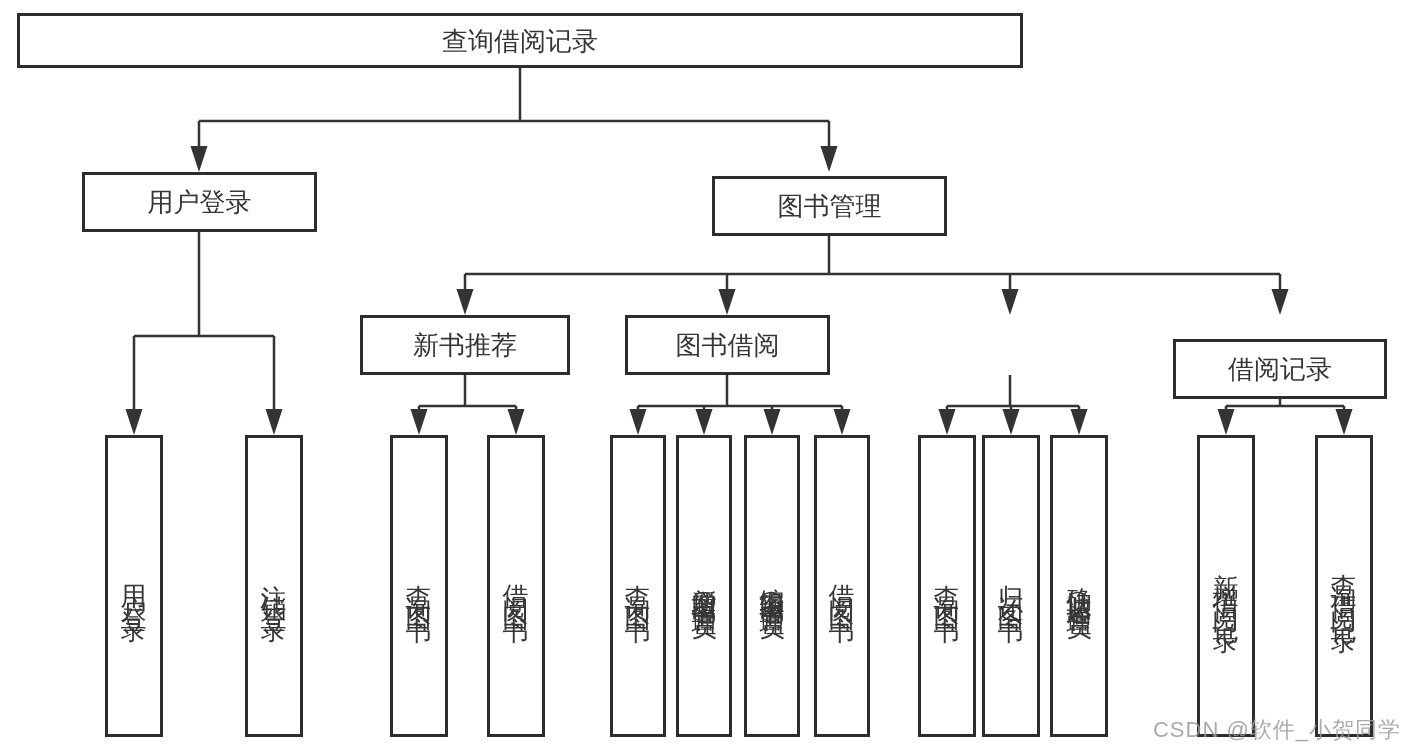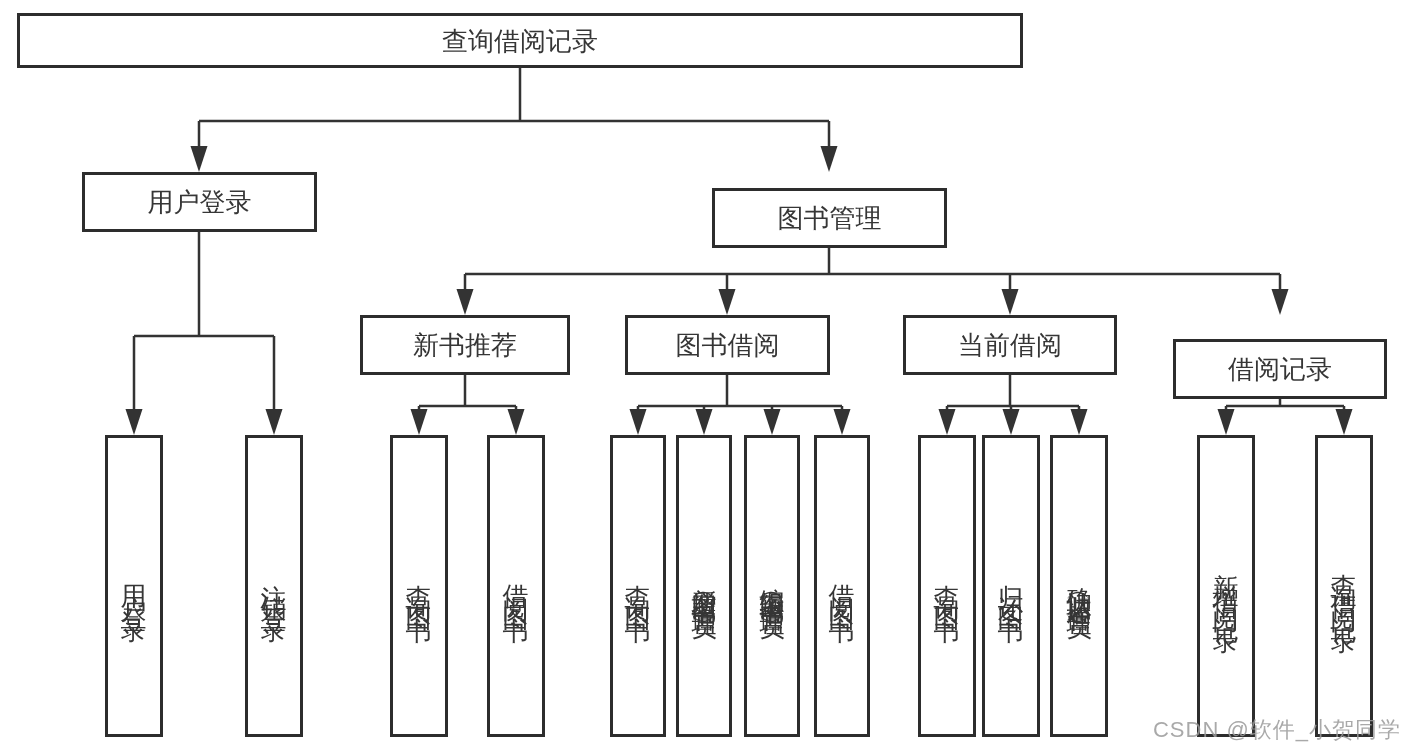--- a/index.html
+++ b/index.html
@@ -106,25 +106,24 @@
     <g>
       <path d="M1280 375 V406 M1226 406 H1344 M1226 406 V414 M1344 406 V414"></path>
       <polygon points="1217.5,409 1234.5,409 1226,435"></polygon>
       <polygon points="1335.5,409 1352.5,409 1344,435"></polygon>
     </g>
   </svg>
 
   <div class="box" style="left:17px; top:13px; width:1006px; height:55px;">查询借阅记录</div>
 
   <div class="box" style="left:82px; top:172px; width:235px; height:60px;">用户登录</div>
-  <div class="box" style="left:712px; top:188px; width:235px; height:60px;">图书管理</div>
+  <div class="box" style="left:712px; top:176px; width:235px; height:60px;">图书管理</div>
 
   <div class="box" style="left:625px; top:315px; width:205px; height:60px;">图书借阅</div>
   <div class="box" style="left:360px; top:315px; width:210px; height:60px;">新书推荐</div>
-  <div class="box" style="left:903px; top:315px; width:214px; height:60px;">当前借阅</div>
   <div class="box" style="left:1173px; top:315px; width:214px; height:60px;margin-top:24px;">借阅记录</div>
 
   <div class="box leaf" style="left:105px; top:435px; width:58px; height:302px;">用户登录</div>
   <div class="box leaf" style="left:245px; top:435px; width:58px; height:302px;">注销登录</div>
 
   <div class="box leaf" style="left:390px; top:435px; width:58px; height:302px;">查询图书</div>
   <div class="box leaf" style="left:487px; top:435px; width:58px; height:302px;">借阅图书</div>
 
   <div class="box leaf" style="left:610px; top:435px; width:56px; height:302px;">查询图书</div>
   <div class="box leaf long" style="left:676px; top:435px; width:56px; height:302px;">新增图书（管理员）</div>

